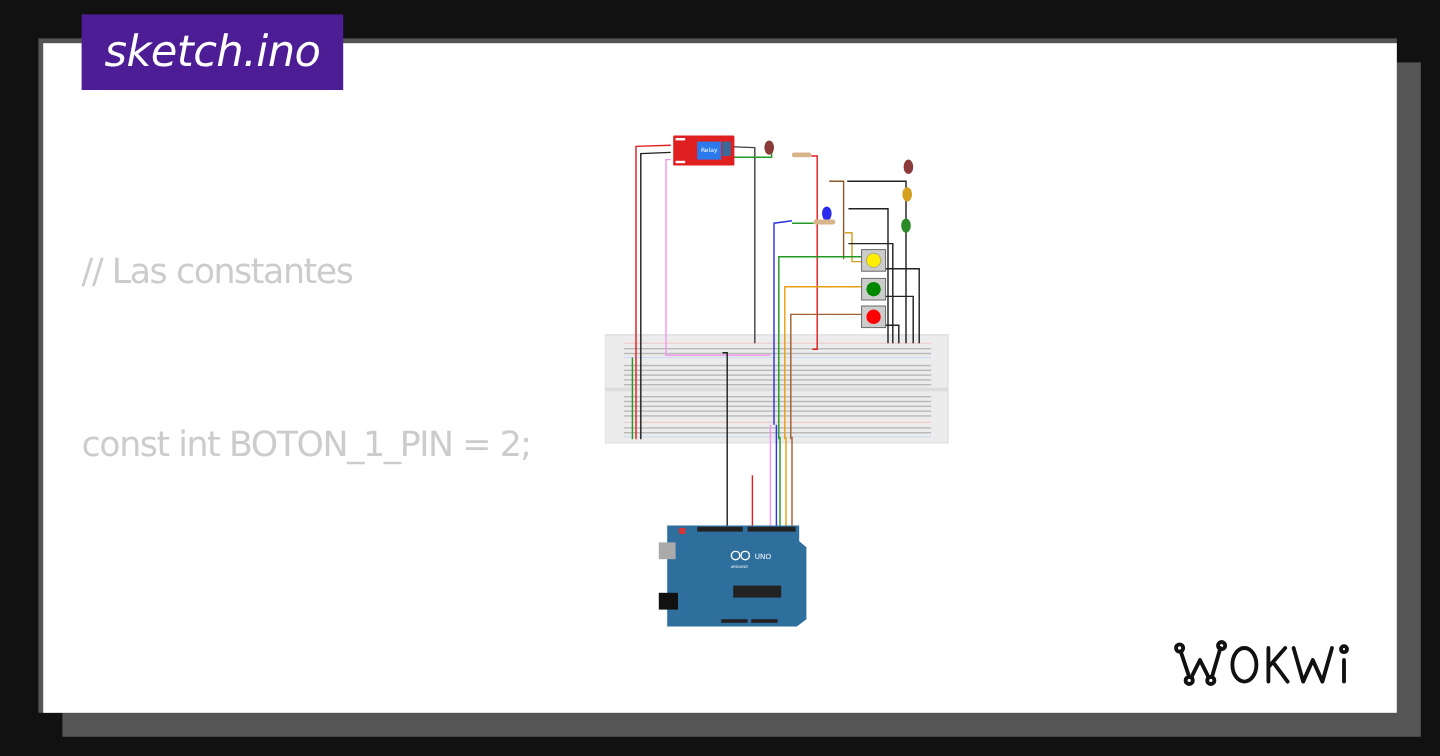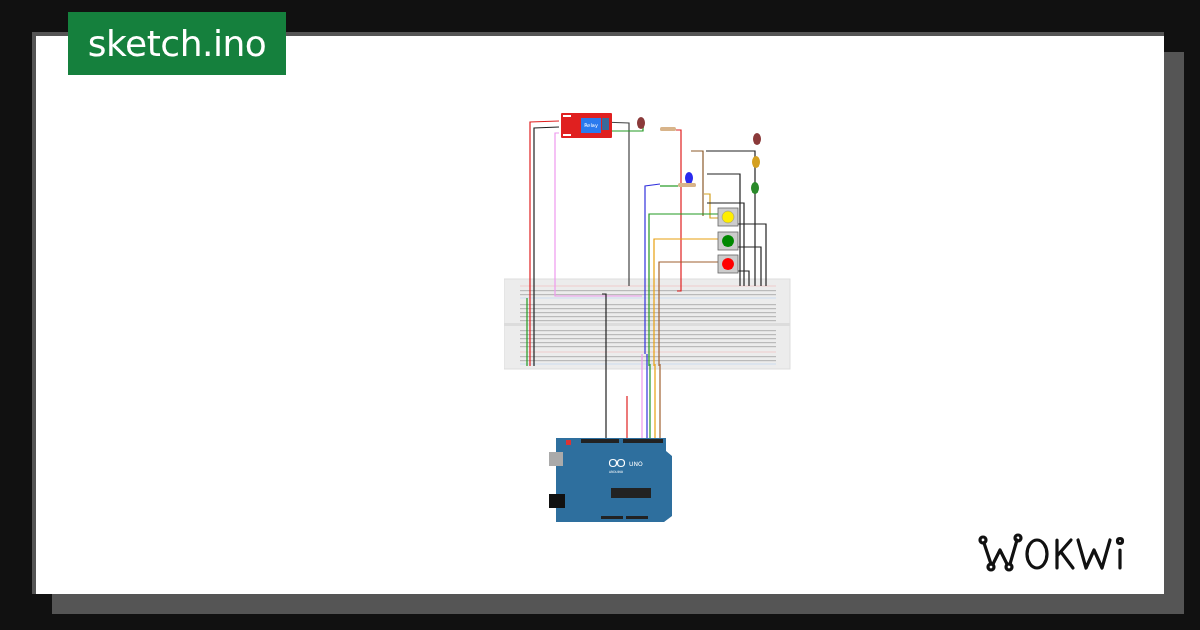--- a/index.html
+++ b/index.html
@@ -1,32 +1,34 @@
 <!DOCTYPE html>
 <html><head>
 <meta charset="utf-8">
 <style>
   html, body { margin:0; padding:0; }
   body { width:1200px; height:630px; background:#111111; position:relative; overflow:hidden; font-family:"DejaVu Sans", sans-serif; }
   .shadow { position:absolute; left:52px; top:52px; width:1132px; height:562px; background:#555555; }
   .card { position:absolute; left:32px; top:32px; width:1132px; height:562px; background:#555555; }
   .card-inner { position:absolute; left:4px; top:4px; right:0; bottom:0; background:#ffffff; overflow:hidden; }
-  .tab { position:absolute; left:68px; top:12px; width:218px; height:63px; background:#15803d; color:#ffffff; font-size:36px; line-height:63px; text-align:center; z-index:3; letter-spacing:-0.5px; }
+  .tab { position:absolute; left:68px; top:12px; width:218px; height:63px; background:#4c1d95; color:#ffffff; font-size:36px; line-height:63px; text-align:center; z-index:3; letter-spacing:-0.5px;font-style:italic; }
   .code { position:absolute; left:32px; top:70px; margin:0; color:#cccccc; font-size:29px; line-height:48px; white-space:pre; font-family:"DejaVu Sans", sans-serif; letter-spacing:-1.2px; }
   .code .line { display:block; height:48px; }
   .diagram { position:absolute; left:468px; top:70px; width:300px; height:420px; }
   .logo { position:absolute; left:975px; top:528px; z-index:3; }
 </style>
 </head>
 <body>
 
 <div class="shadow"></div>
 <div class="card">
   <div class="card-inner">
     <div class="code">
+      <span class="line">// Las constantes</span>
+      <span class="line">const int BOTON_1_PIN = 2;</span>
       
       
       
       
       
       
       
       
     </div>
 

